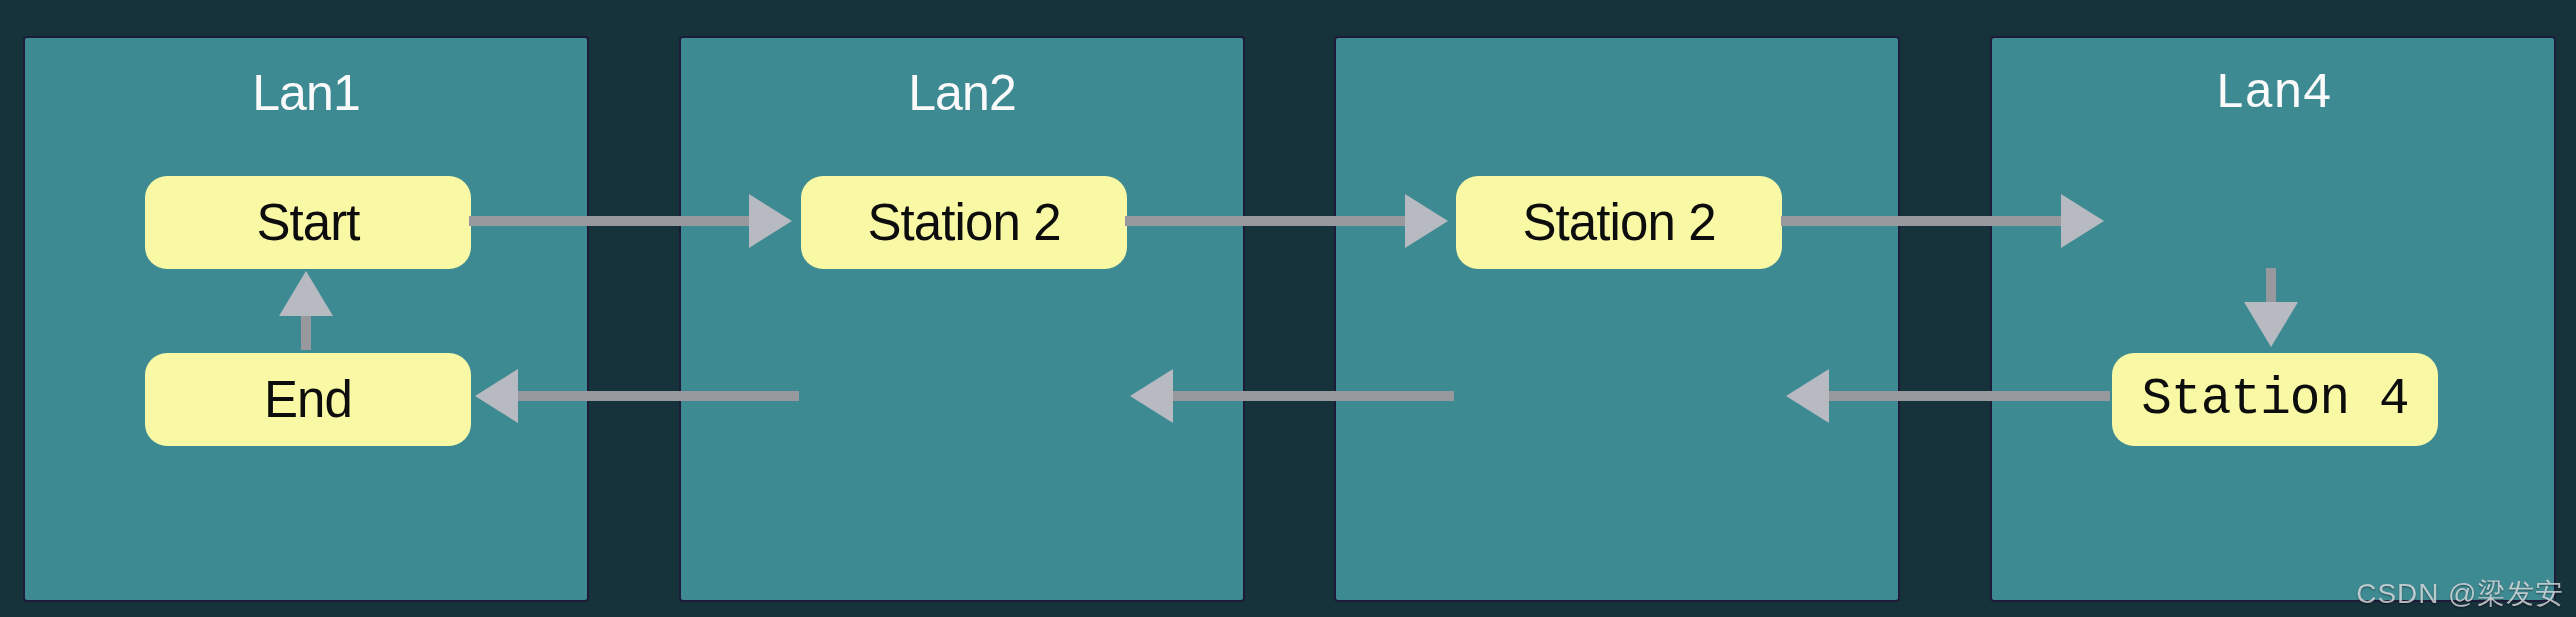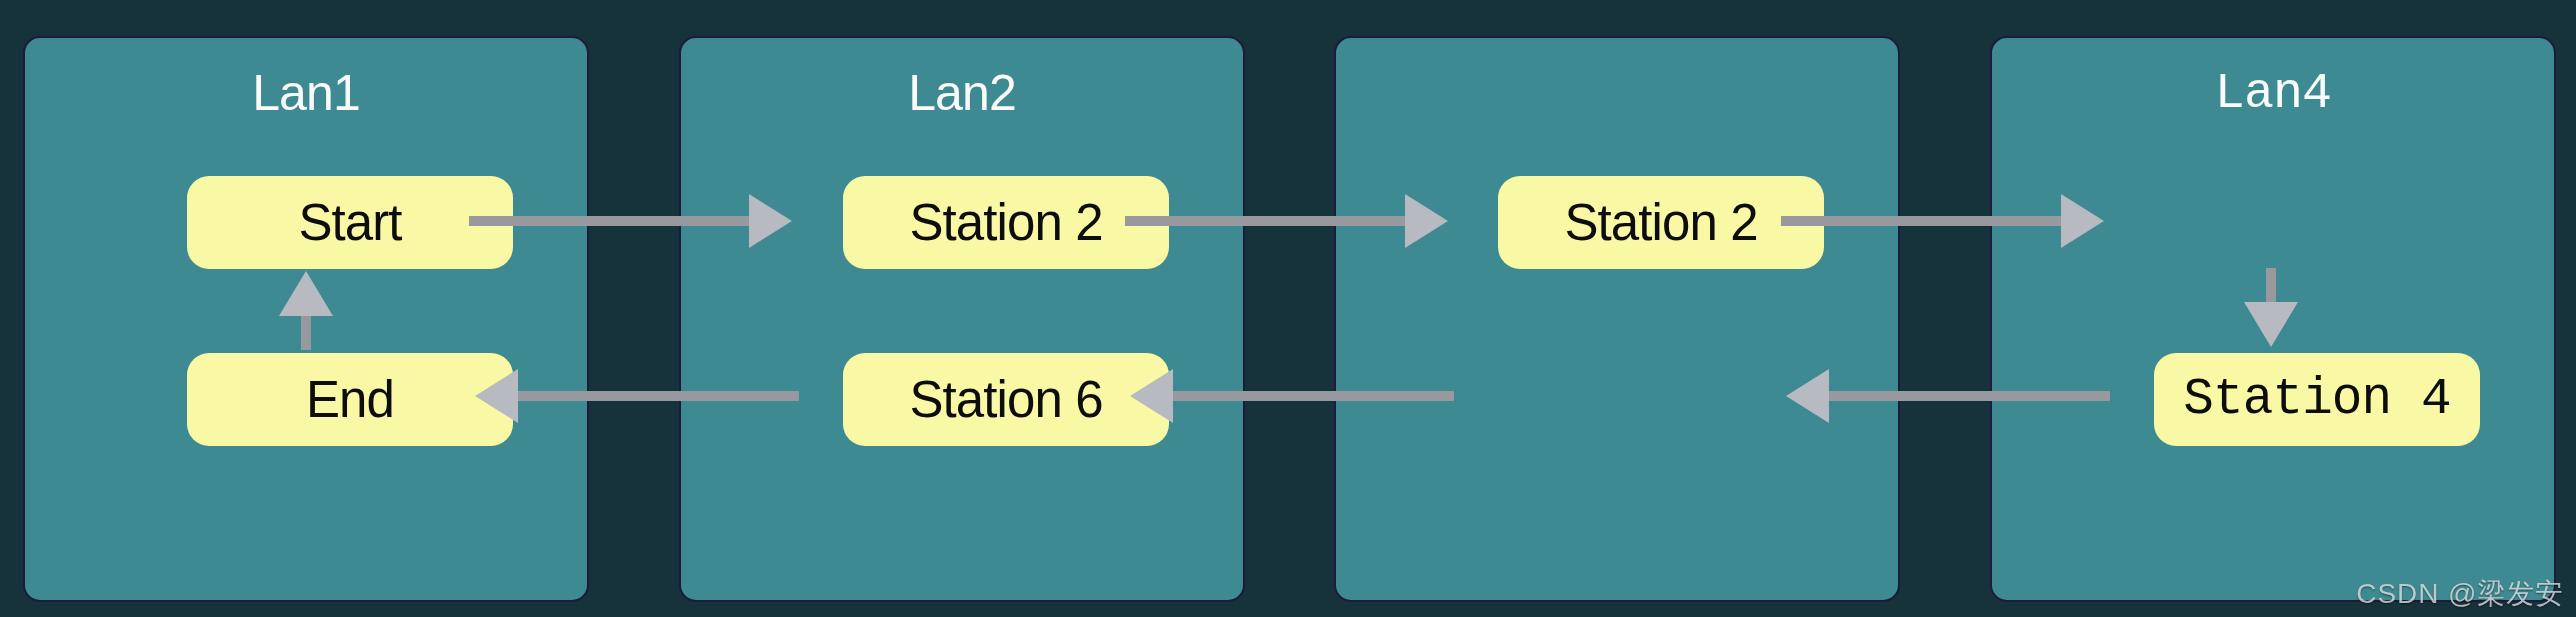--- a/index.html
+++ b/index.html
@@ -6,28 +6,28 @@
     --background:#16323B; --lane-fill:#3E8A92; --lane-border:#1E1B38;
     --lane-title-text:#FAFAFA; --node-fill:#F9F9A5; --node-text:#0D0D0D;
     --edge-line:#97999E; --edge-head:#B8BAC1; --watermark-text:#D9DADE;
   }
   *{margin:0;padding:0;box-sizing:border-box;}
   html,body{width:2576px;height:618px;overflow:hidden;}
   body{background:var(--background);font-family:"Liberation Sans","DejaVu Sans",sans-serif;position:relative;}
   .diagram{position:absolute;left:0;top:0;width:2576px;height:618px;}
 
   .lane{position:absolute;top:36px;width:566px;height:566px;background:var(--lane-fill);
-        border:2.6px solid var(--lane-border);border-radius:17px;}
+        border:2.6px solid var(--lane-border);border-radius:4px;}
   .lane-1{left:23px;} .lane-2{left:679px;padding-left:32px;} .lane-3{left:1334px;} .lane-4{left:1990px;font-family:Liberation Mono, monospace;}
   .lane-title{position:absolute;top:27.5px;left:0;right:0;text-align:center;
         font-size:50px;line-height:1.1;letter-spacing:-0.9px;color:var(--lane-title-text);}
 
   .node{position:absolute;left:120px;width:326px;height:93px;background:var(--node-fill);
         border-radius:22px;display:flex;align-items:center;justify-content:center;
-        font-size:51px;letter-spacing:-0.9px;color:var(--node-text);margin-left:42px;}
+        font-size:51px;letter-spacing:-0.9px;color:var(--node-text);}
   .node.row-top{top:138px;}
   .node.row-bottom{top:315px;}
 
   .edge{position:absolute;}
   .edge.h{height:55px;}
   .edge.h .line{position:absolute;top:22px;height:10.3px;background:var(--edge-line);}
   .edge.h.fwd .line{left:0;right:43px;}
   .edge.h.back .line{left:43px;right:0;}
   .head{position:absolute;width:0;height:0;}
   .head.right{right:0;top:0;border-top:27.5px solid transparent;border-bottom:27.5px solid transparent;border-left:43px solid var(--edge-head);}
@@ -54,21 +54,20 @@
 
   <section class="lane lane-1">
     <div class="lane-title">Lan1</div>
     <div class="node row-top">Start</div>
     <div class="node row-bottom">End</div>
   </section>
 
   <section class="lane lane-2">
     <div class="lane-title">Lan2</div>
     <div class="node row-top">Station 2</div>
-    <div class="node row-bottom">Station 6</div>
   </section>
 
   <section class="lane lane-3">
     <div class="node row-top">Station 2</div>
   </section>
 
   <section class="lane lane-4">
     <div class="lane-title">Lan4</div>
     <div class="node row-bottom">Station 4</div>
   </section>

